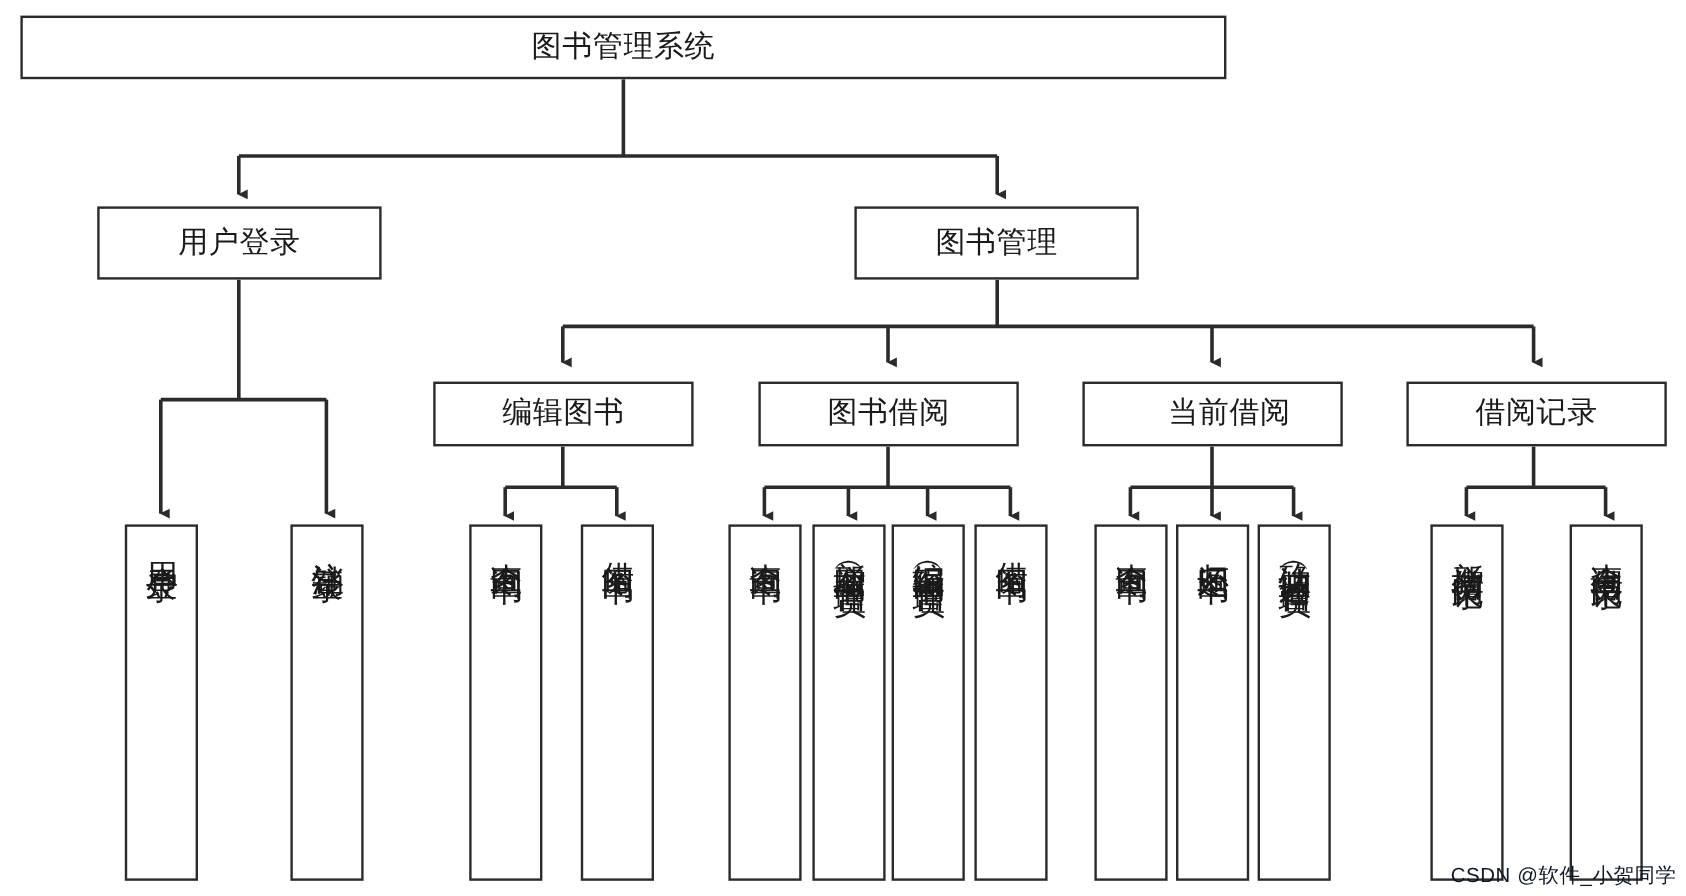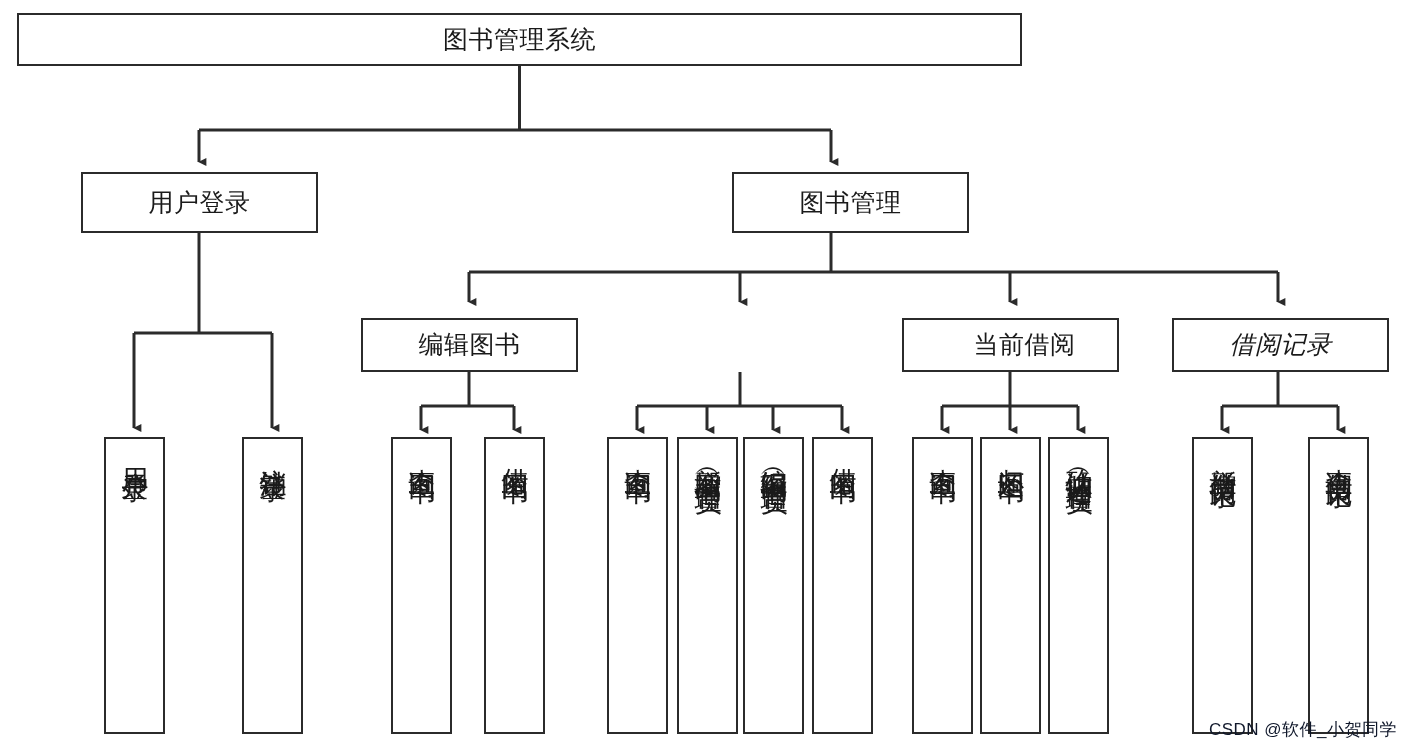--- a/index.html
+++ b/index.html
@@ -129,31 +129,34 @@
     </g>
   </svg>
 
   <div class="node horiz root" style="left:17px; top:13px; width:1005px; height:53px;">
     <span class="label">图书管理系统</span>
   </div>
 
   <div class="node horiz" style="left:81px; top:172px; width:237px; height:61px;">
     <span class="label">用户登录</span>
   </div>
-  <div class="node horiz" style="left:732px; top:172px; width:237px; height:61px;">
+  <div class="node horiz" style="left:712px; top:172px; width:237px; height:61px;">
     <span class="label">图书管理</span>
   </div>
 
   <div class="node horiz" style="left:361px; top:318px; width:217px; height:54px;">
     <span class="label">编辑图书</span>
   </div>
+  <div class="node horiz" style="left:632px; top:318px; width:217px; height:54px;">
+    <span class="label">图书借阅</span>
+  </div>
   <div class="node horiz" style="left:902px; top:318px; width:217px; height:54px;padding-left:28px;">
     <span class="label">当前借阅</span>
   </div>
-  <div class="node horiz" style="left:1172px; top:318px; width:217px; height:54px;font-style:italic;">
+  <div class="node horiz" style="left:1172px; top:318px; width:217px; height:54px;">
     <span class="label">借阅记录</span>
   </div>
 
   <div class="node vert" style="left:104px; top:437px; width:61px; height:297px;">
     <span class="label">用户登录</span>
   </div>
   <div class="node vert" style="left:242px; top:437px; width:61px; height:297px;">
     <span class="label">注销登录</span>
   </div>
 

